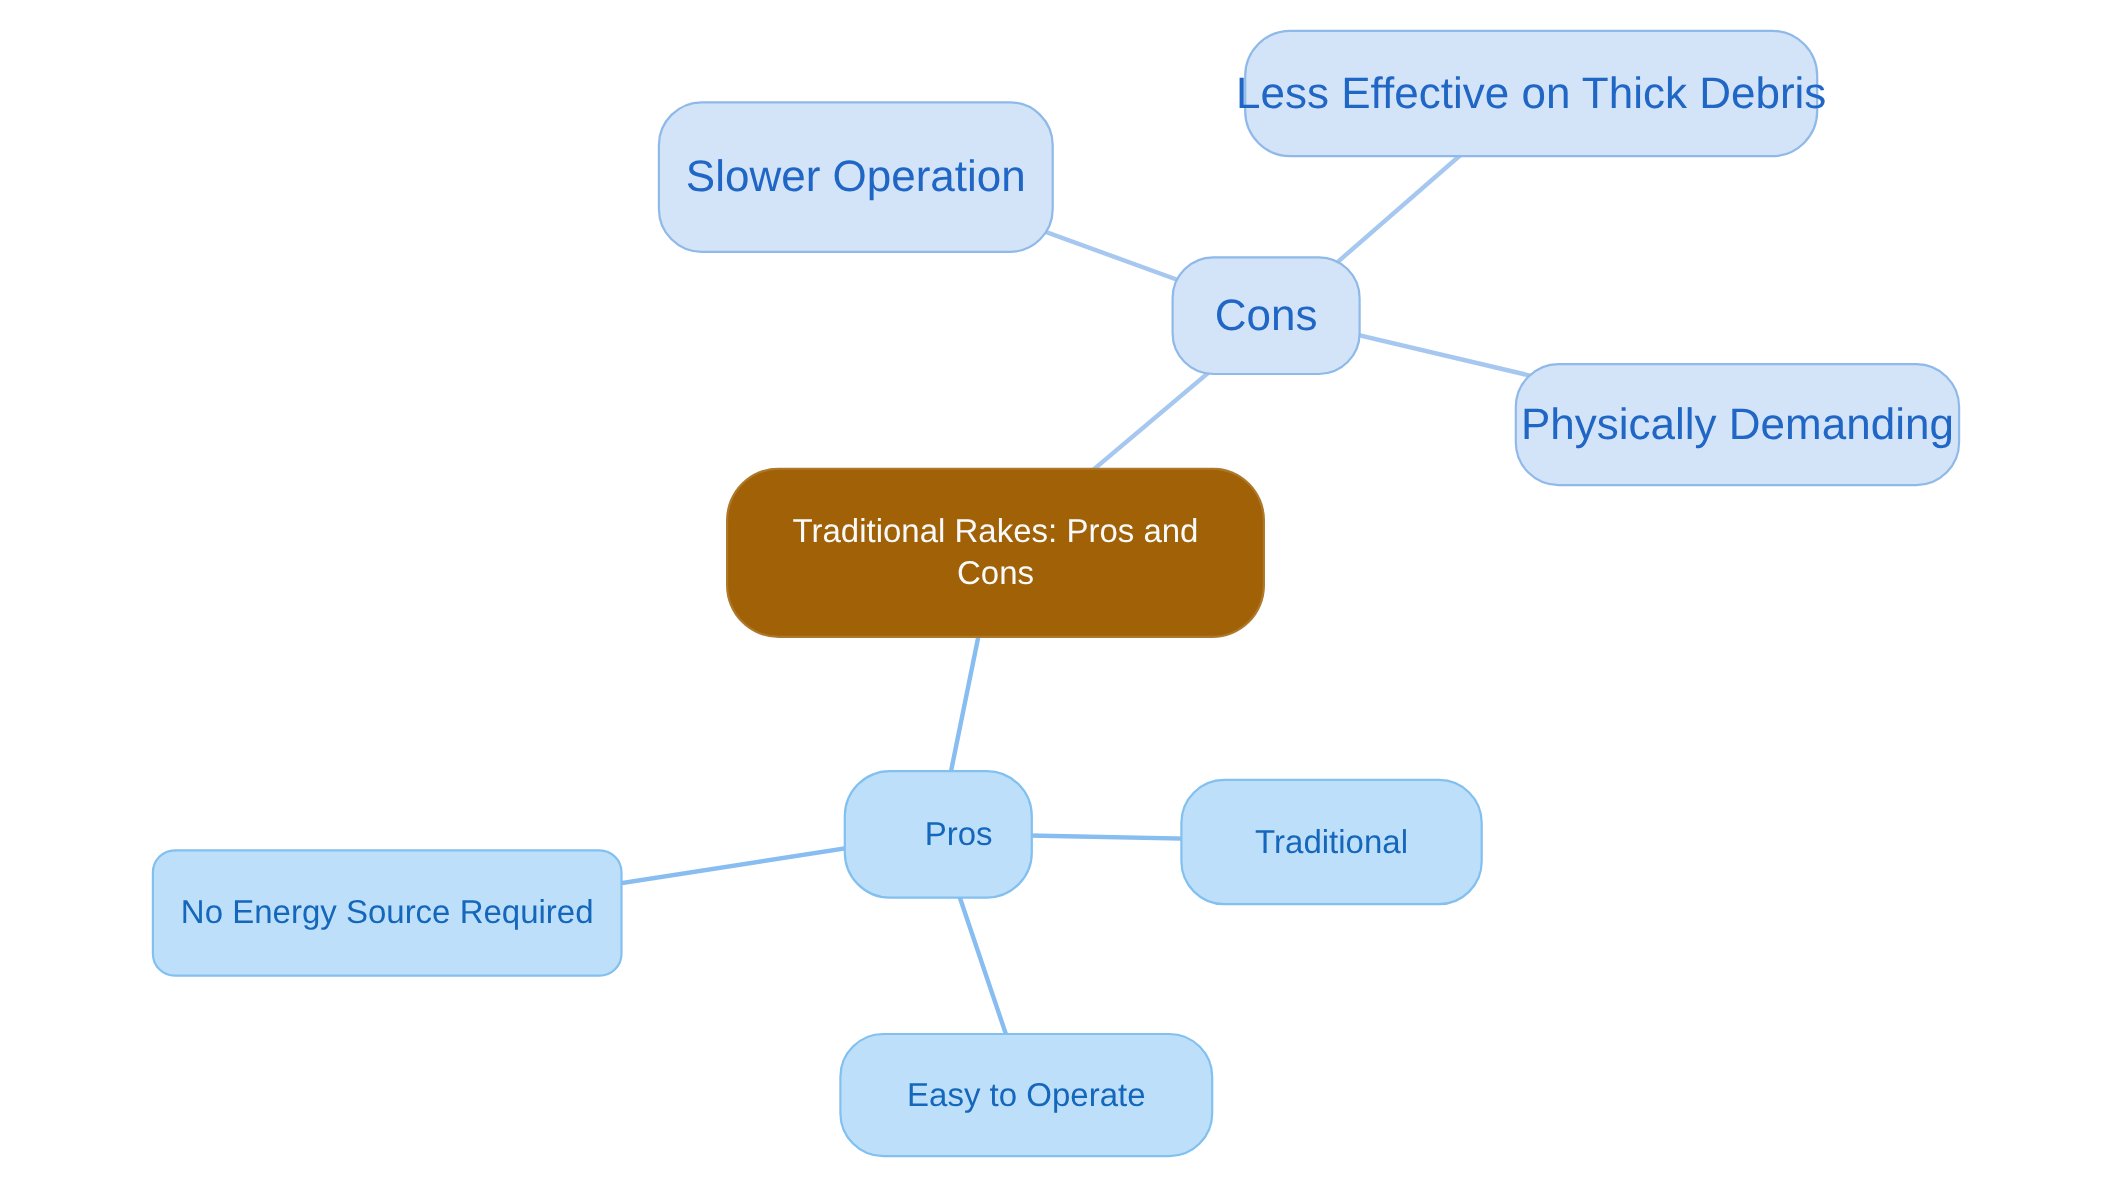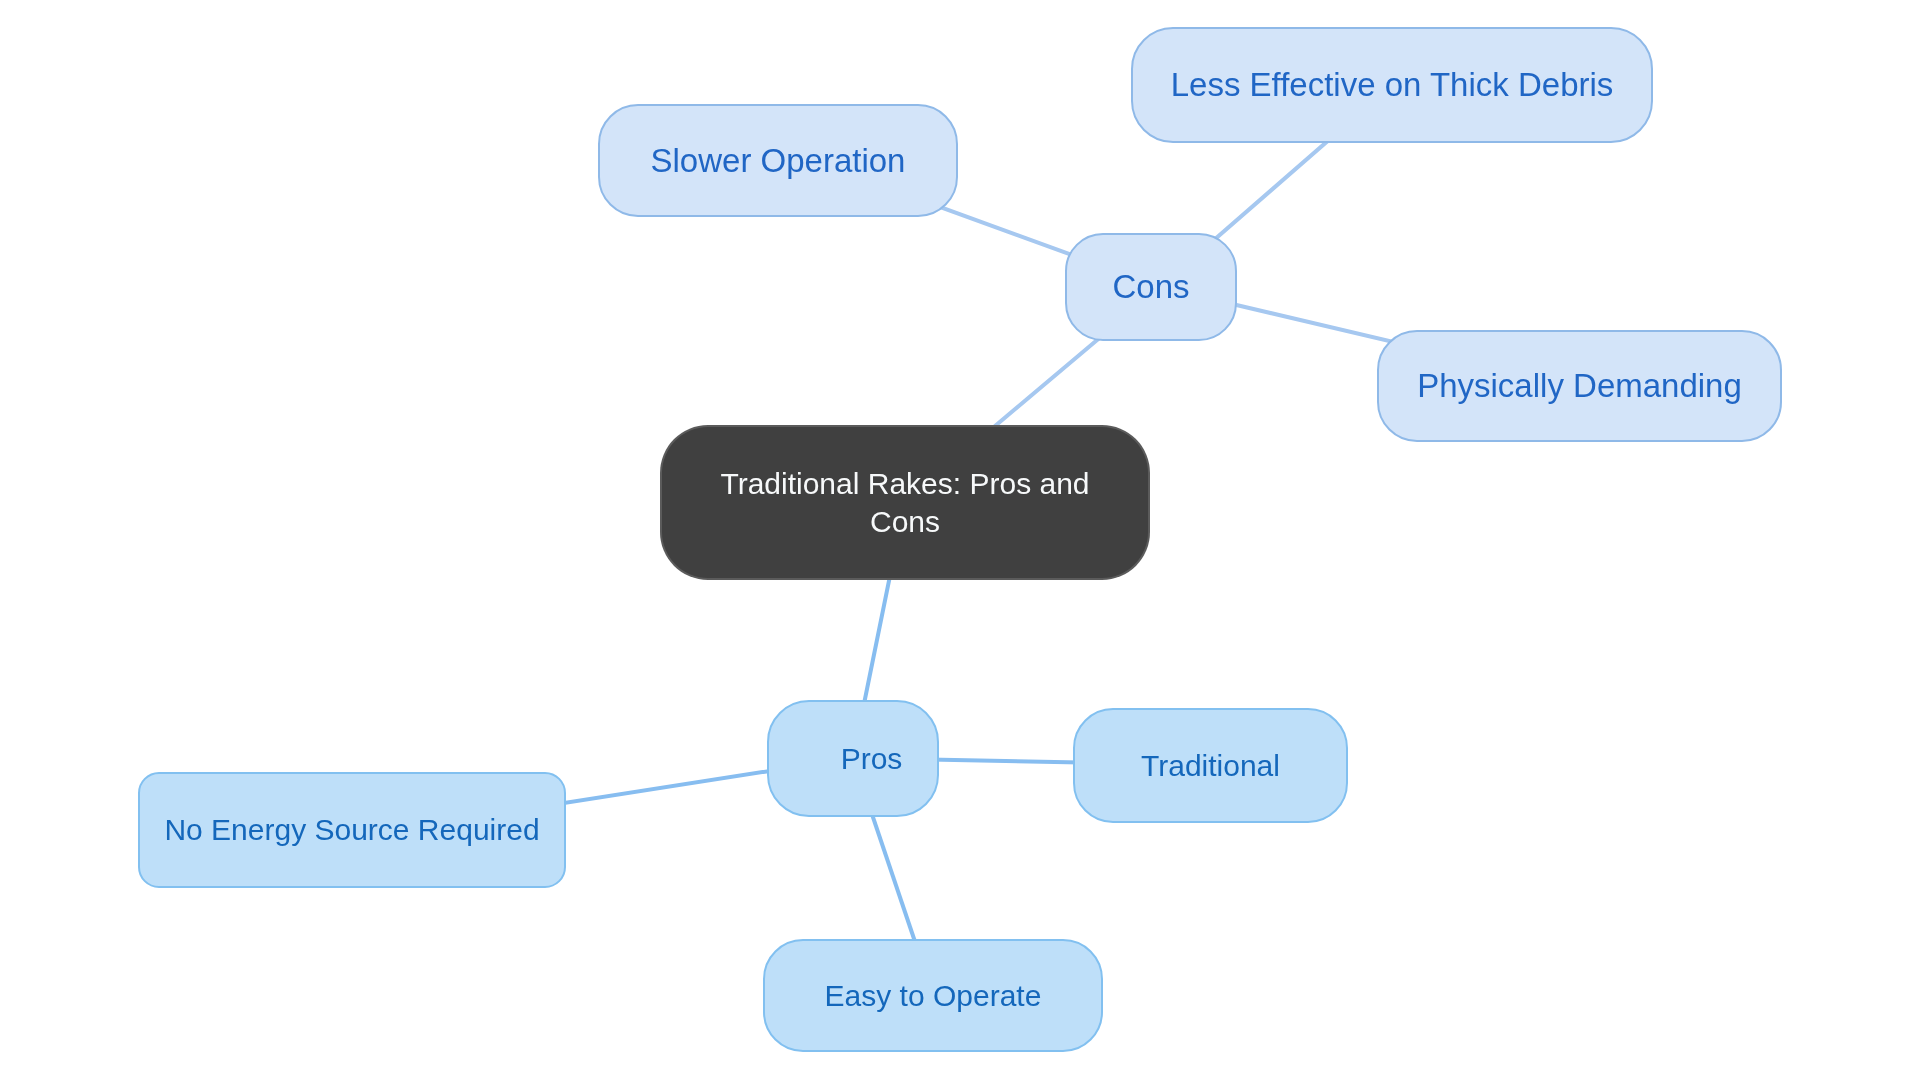--- a/index.html
+++ b/index.html
@@ -32,45 +32,45 @@
     text-align: center;
     z-index: 1;
     white-space: nowrap;
   }
   
   .node.root {
     left: 660px;
     top: 425px;
     width: 490px;
     height: 155px;
-    background: #404040;
+    background: #a16207;
     color: #f7f9fa;
     border: 2px solid rgba(255,255,255,0.14);
     border-radius: 48px;
     font-size: 30px;
     line-height: 38px;
     white-space: normal;
     padding: 0 38px;
   }
   
   .node.cons-branch {
     background: #d3e4f9;
     border: 2px solid #8fb9e8;
     color: #2066c5;
-    font-size: 33px;
+    font-size: 40px;
   }
   
   .node.pros-branch {
     background: #bedff9;
     border: 2px solid #82c0f0;
     color: #1467bb;
     font-size: 30px;
   }
   .node.n-cons        { left: 1065px; top: 233px; width: 172px; height: 108px; border-radius: 38px; }
-  .node.n-slower      { left: 598px;  top: 104px;  width: 360px; height: 113px; border-radius: 40px; }
+  .node.n-slower      { left: 598px;  top: 92px;  width: 360px; height: 138px; border-radius: 40px; }
   .node.n-less        { left: 1131px; top: 27px;  width: 522px; height: 116px; border-radius: 42px; }
   .node.n-physical    { left: 1377px; top: 330px; width: 405px; height: 112px; border-radius: 40px; }
   .node.n-pros        { left: 767px;  top: 700px; width: 172px; height: 117px; border-radius: 42px; padding-left: 37px; }
   .node.n-lightweight { left: 1073px; top: 708px; width: 275px; height: 115px; border-radius: 40px; }
   .node.n-noenergy    { left: 138px;  top: 772px; width: 428px; height: 116px; border-radius: 21px; text-align: center; }
   .node.n-easy        { left: 763px;  top: 939px; width: 340px; height: 113px; border-radius: 40px; }
 
   .edge { fill: none; stroke-width: 4px; stroke-linecap: round; }
   .edge.cons-line { stroke: #a6c8f0; }
   .edge.pros-line { stroke: #87bdf0; }

